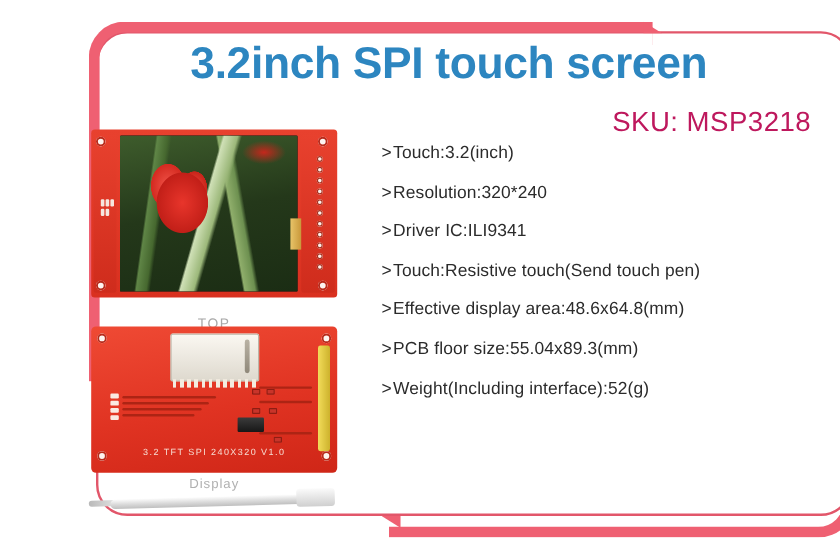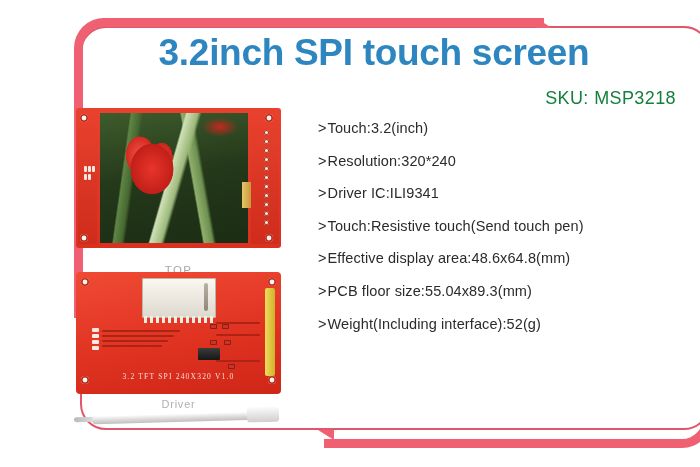--- a/index.html
+++ b/index.html
@@ -39,21 +39,21 @@
 
   
   .title{
     position:absolute;left:0;top:32px;width:700px;text-align:center;
     font-size:37px;font-weight:bold;color:#2d86c0;letter-spacing:-0.3px;
     text-shadow:0 0 5px #ffffff,0 0 3px #ffffff;
     white-space:nowrap;
   }
   .sku{
     position:absolute;right:48px;top:88px;
-    font-size:18px;color:#15803d;letter-spacing:0.4px;white-space:nowrap;
+    font-size:23px;color:#be185d;letter-spacing:0.4px;white-space:nowrap;
   }
 
   
   .specs{position:absolute;left:294px;top:120px;width:360px;}
   .spec-line{
     font-size:14.5px;color:#2b2b2b;height:32.6px;line-height:16px;
     white-space:nowrap;letter-spacing:0.1px;
   }
   .spec-line .gt{margin-right:1px;}
 
@@ -129,21 +129,21 @@
     position:absolute;left:68px;top:44px;width:70px;height:7px;
     background:repeating-linear-gradient(90deg,#f3ece0 0 3px,rgba(0,0,0,0) 3px 6px);
   }
   .trace{position:absolute;background:#ad2414;height:2px;border-radius:1px;}
   .silk-pad{
     position:absolute;width:7px;height:4px;background:#fae9e2;border-radius:1px;
   }
   .silk-txt{
     position:absolute;left:0;top:100px;width:205px;text-align:center;
     font-size:7.5px;color:#f7ded4;letter-spacing:1.2px;
-    font-family:Liberation Serif, serif;
+    font-family:Liberation Sans, sans-serif;
   }
   .hdr-yellow{
     position:absolute;right:6px;top:16px;width:10px;height:88px;
     background:linear-gradient(90deg,#f2dc5a,#cdb22c);border-radius:2px;
   }
   .chip{
     position:absolute;left:122px;top:76px;width:22px;height:12px;
     background:linear-gradient(180deg,#3b3b3b,#171717);border-radius:1px;
   }
   .smd{position:absolute;width:7px;height:5px;background:#c9342a;border-radius:1px;
@@ -246,21 +246,21 @@
       <div class="hdr-yellow"></div>
 
       <div class="hole" style="left:5px;top:6px;"></div>
       <div class="hole" style="left:5px;top:104px;"></div>
       <div class="hole" style="right:5px;top:6px;"></div>
       <div class="hole" style="right:5px;top:104px;"></div>
 
       <div class="silk-txt">3.2 TFT SPI 240X320 V1.0</div>
     </div>
   </div>
-  <div class="lbl-bottom">Driver</div>
+  <div class="lbl-bottom">Display</div>
 
   <div class="stylus">
     <div class="tip"></div>
     <div class="body"></div>
     <div class="cap"></div>
   </div>
 
   <div class="specs">
       <div class="spec-line"><span class="gt">&gt;</span><span>Touch:3.2(inch)</span></div>
       <div class="spec-line"><span class="gt">&gt;</span><span>Resolution:320*240</span></div>

